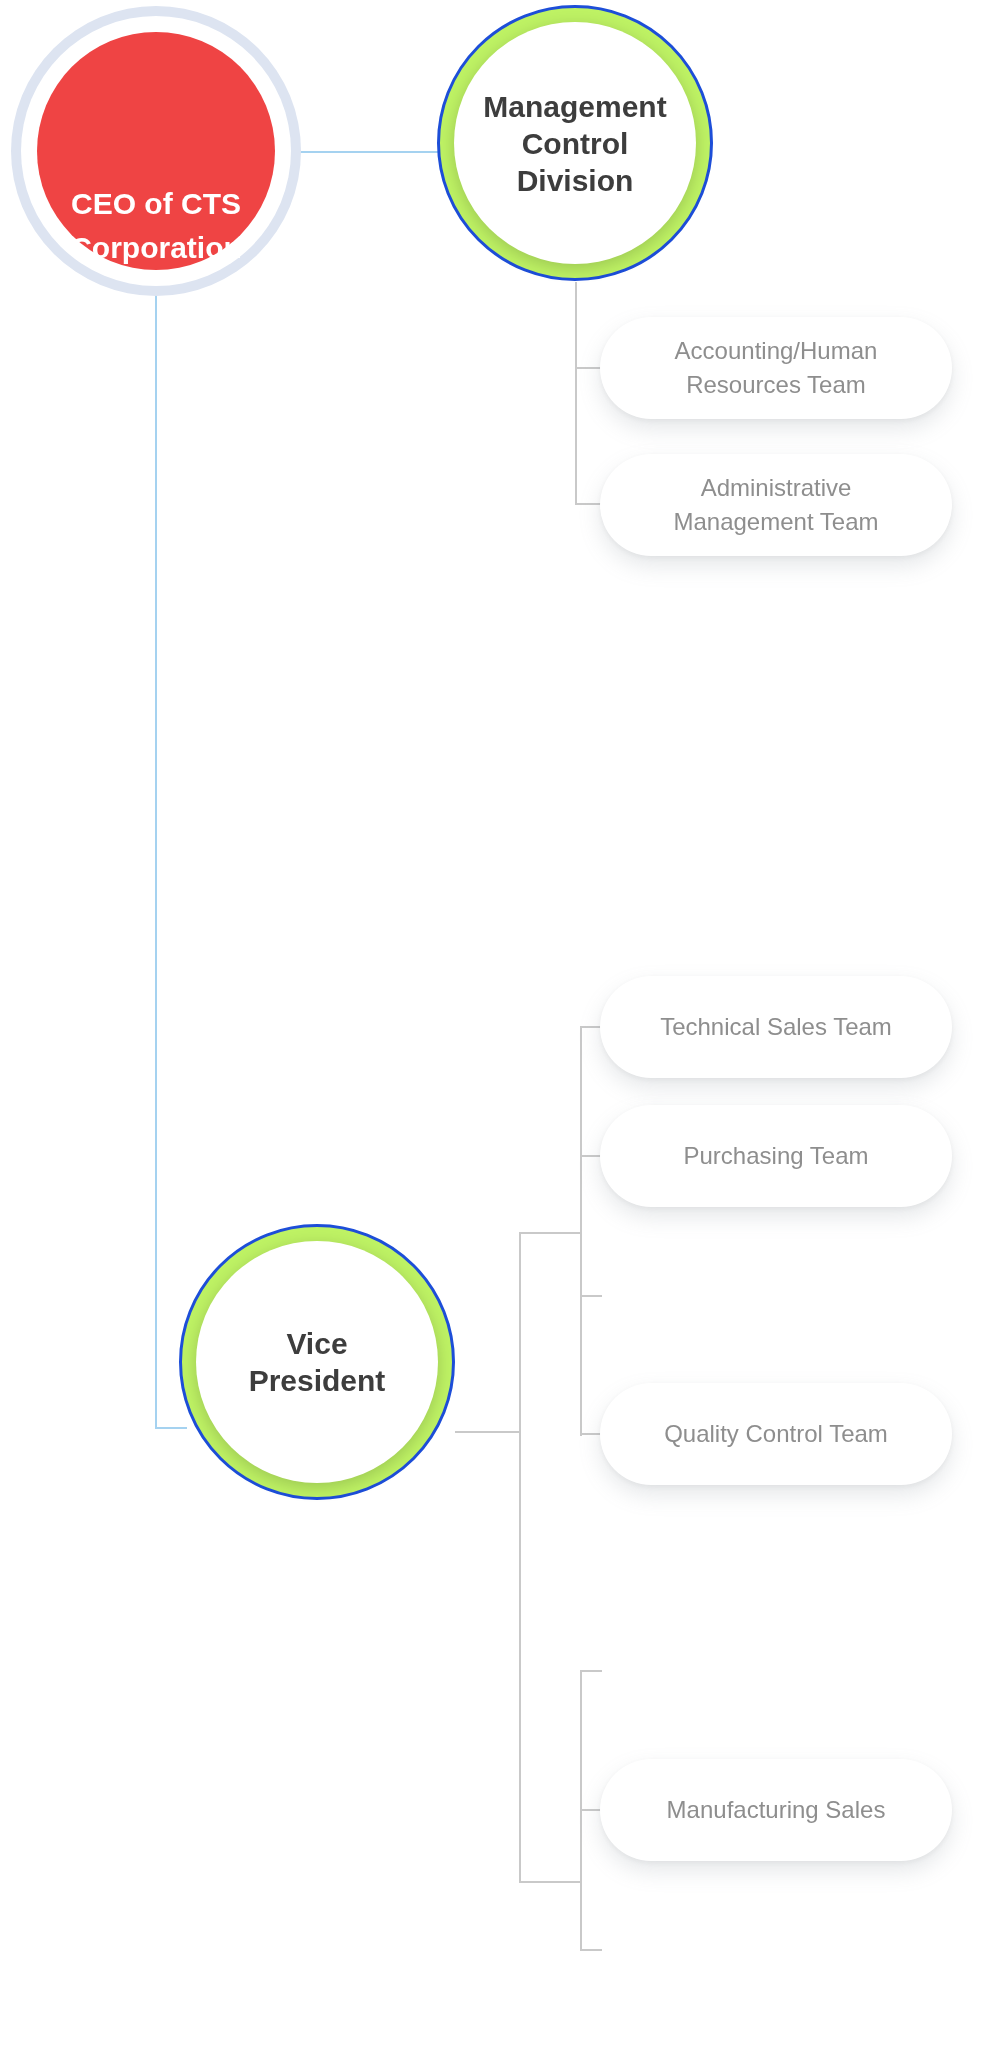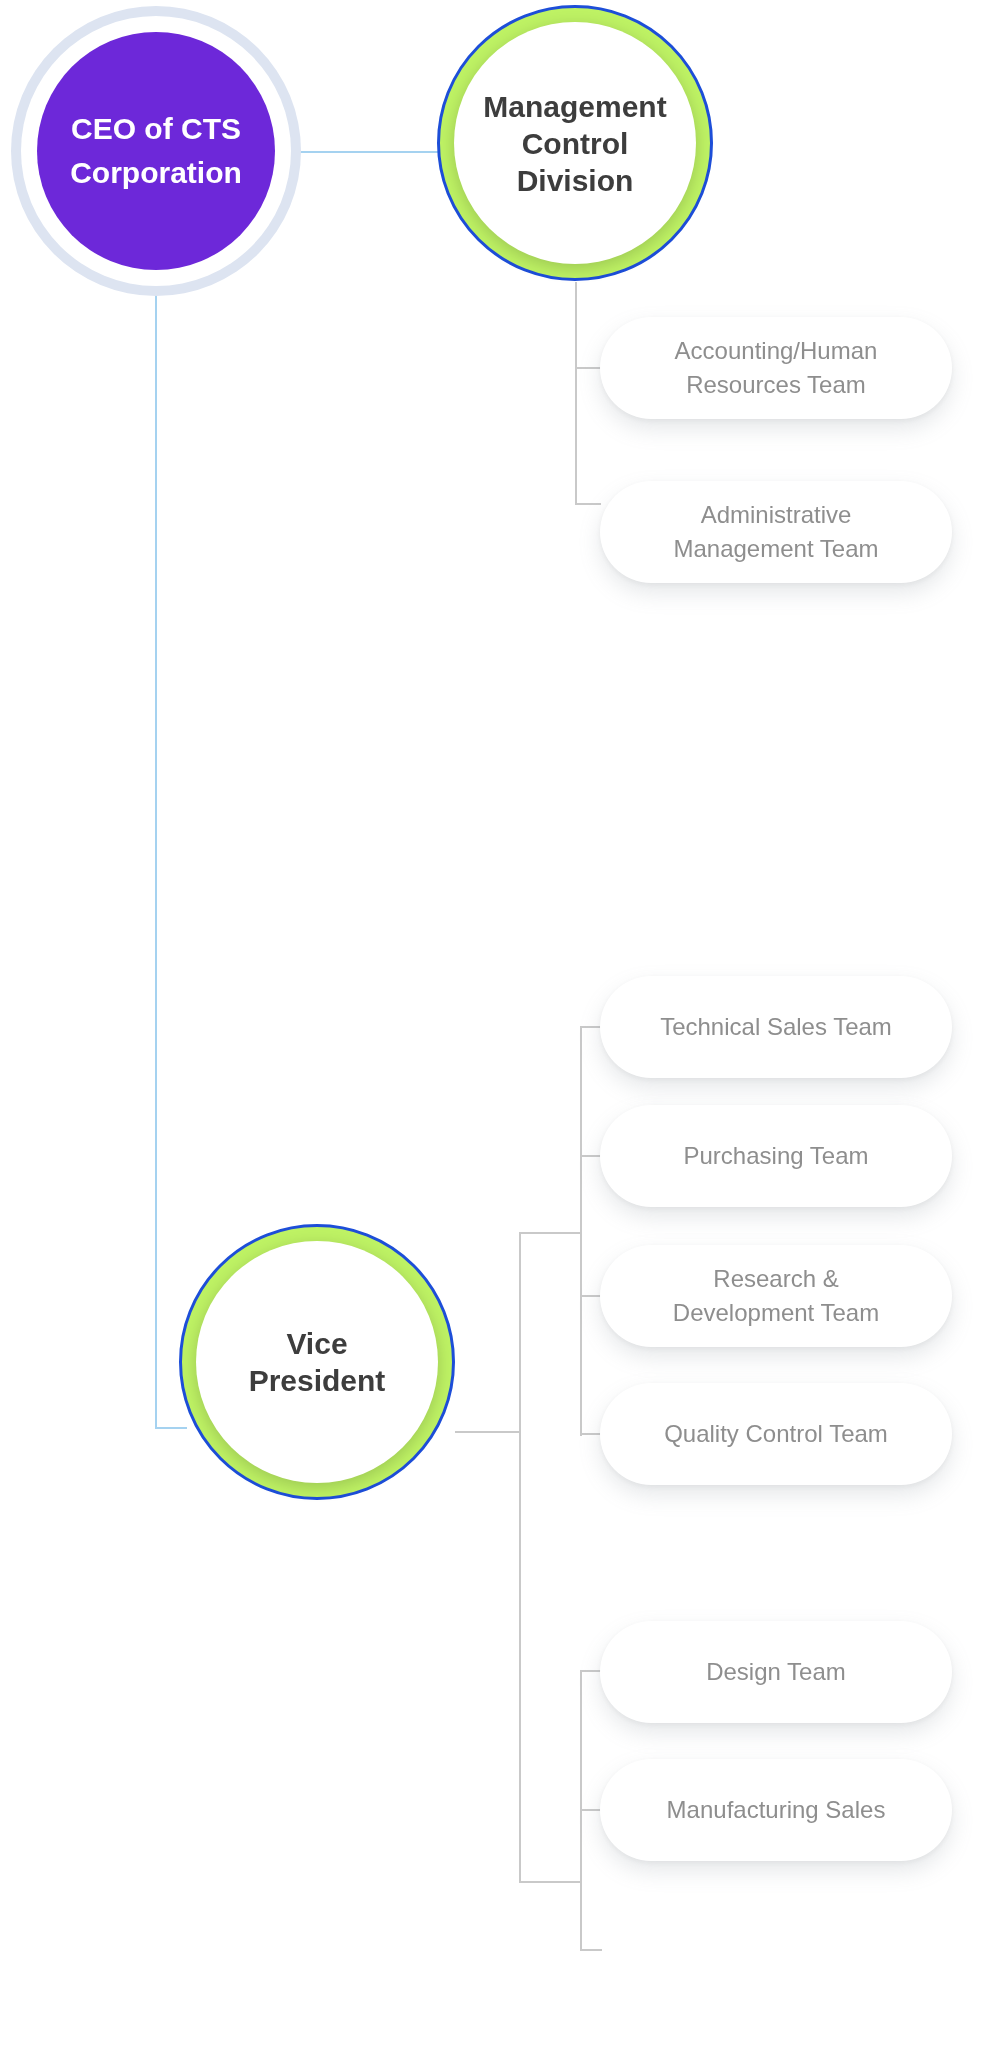--- a/index.html
+++ b/index.html
@@ -25,22 +25,22 @@
     background: #dde4f1;
   }
   .ceo-white {
     position: absolute; inset: 10px;
     border-radius: 50%;
     background: #ffffff;
   }
   .ceo-core {
     position: absolute; inset: 26px;
     border-radius: 50%;
-    background: #6d28d9;
-    display: flex; align-items: center; justify-content: center;
+    background: #ef4444;
+    display: flex; align-items: flex-end; justify-content: center;
     text-align: center;
   }
   .ceo-label {
     color: #ffffff;
     font-size: 30px;
     font-weight: 700;
     line-height: 44px;
     white-space: pre-line;
   }
 
@@ -134,37 +134,30 @@
     <div class="circle-inner">
       <span class="circle-label">Vice
 President</span>
     </div>
   </div>
 
   <div class="pill" style="top:317px">
     <span class="pill-label">Accounting/Human
 Resources Team</span>
   </div>
-  <div class="pill" style="top:481px">
+  <div class="pill" style="top:454px">
     <span class="pill-label">Administrative
 Management Team</span>
   </div>
   <div class="pill" style="top:976px">
     <span class="pill-label">Technical Sales Team</span>
   </div>
   <div class="pill" style="top:1105px">
     <span class="pill-label">Purchasing Team</span>
   </div>
-  <div class="pill" style="top:1245px">
-    <span class="pill-label">Research &amp;
-Development Team</span>
-  </div>
   <div class="pill" style="top:1383px">
     <span class="pill-label">Quality Control Team</span>
-  </div>
-  <div class="pill" style="top:1621px">
-    <span class="pill-label">Design Team</span>
   </div>
   <div class="pill" style="top:1759px">
     <span class="pill-label">Manufacturing Sales</span>
   </div>
 
 </div>
 
 </body></html>

